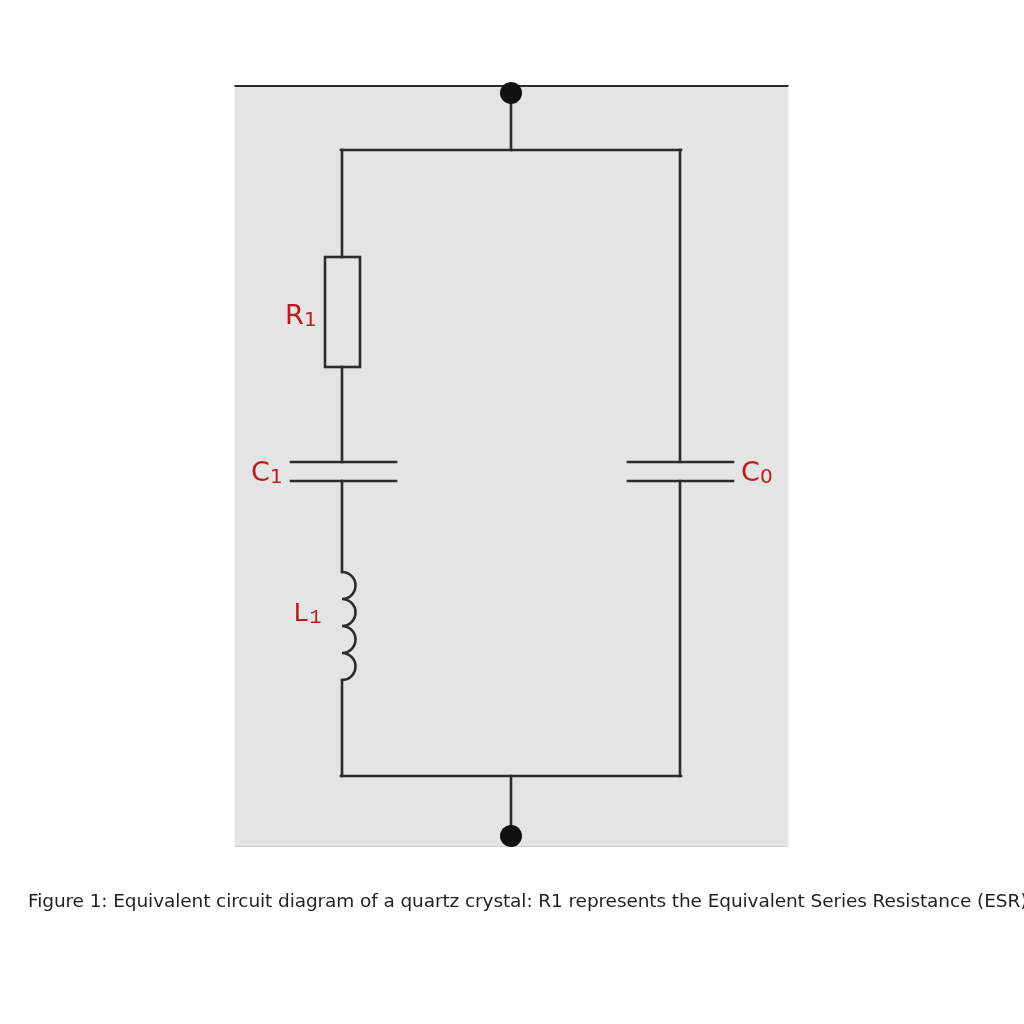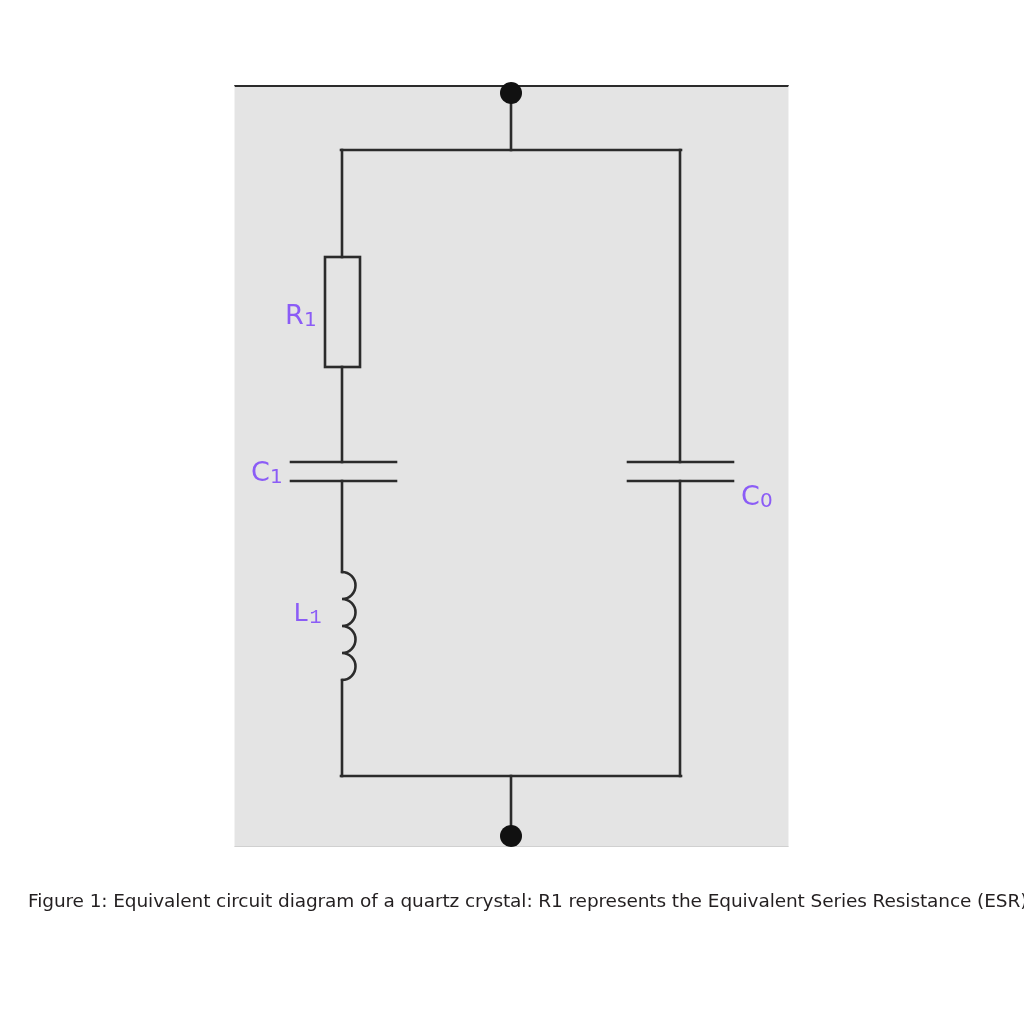--- a/index.html
+++ b/index.html
@@ -45,37 +45,37 @@
     width: 1024px;
     height: 1024px;
     pointer-events: none;
   }
 
   
   .comp-label {
     position: absolute;
     font-family: "DejaVu Sans", "Liberation Sans", sans-serif;
     font-size: 27px;
-    color: #8b5cf6;
+    color: #b91c1c;
     white-space: nowrap;
     line-height: 1;
     letter-spacing: 0.2px;
   }
   .comp-label .sub {
     font-size: 20px;
     vertical-align: baseline;
     position: relative;
     top: 2px;
     letter-spacing: 0;
   }
 
   #label-r1 { left: 285px; top: 301px; }
   #label-c1 { left: 251px; top: 458px; }
   #label-l1 { left: 293px; top: 601px; font-family: Liberation Mono, monospace; }
-  #label-c0 { left: 741px; top: 482px; }
+  #label-c0 { left: 741px; top: 458px; }
 
   
   #figure-caption {
     position: absolute;
     left: 28px;
     top: 888px;
     width: 980px;
     font-family: "DejaVu Sans", "Liberation Sans", sans-serif;
     font-size: 18.5px;
     color: #231f20;

